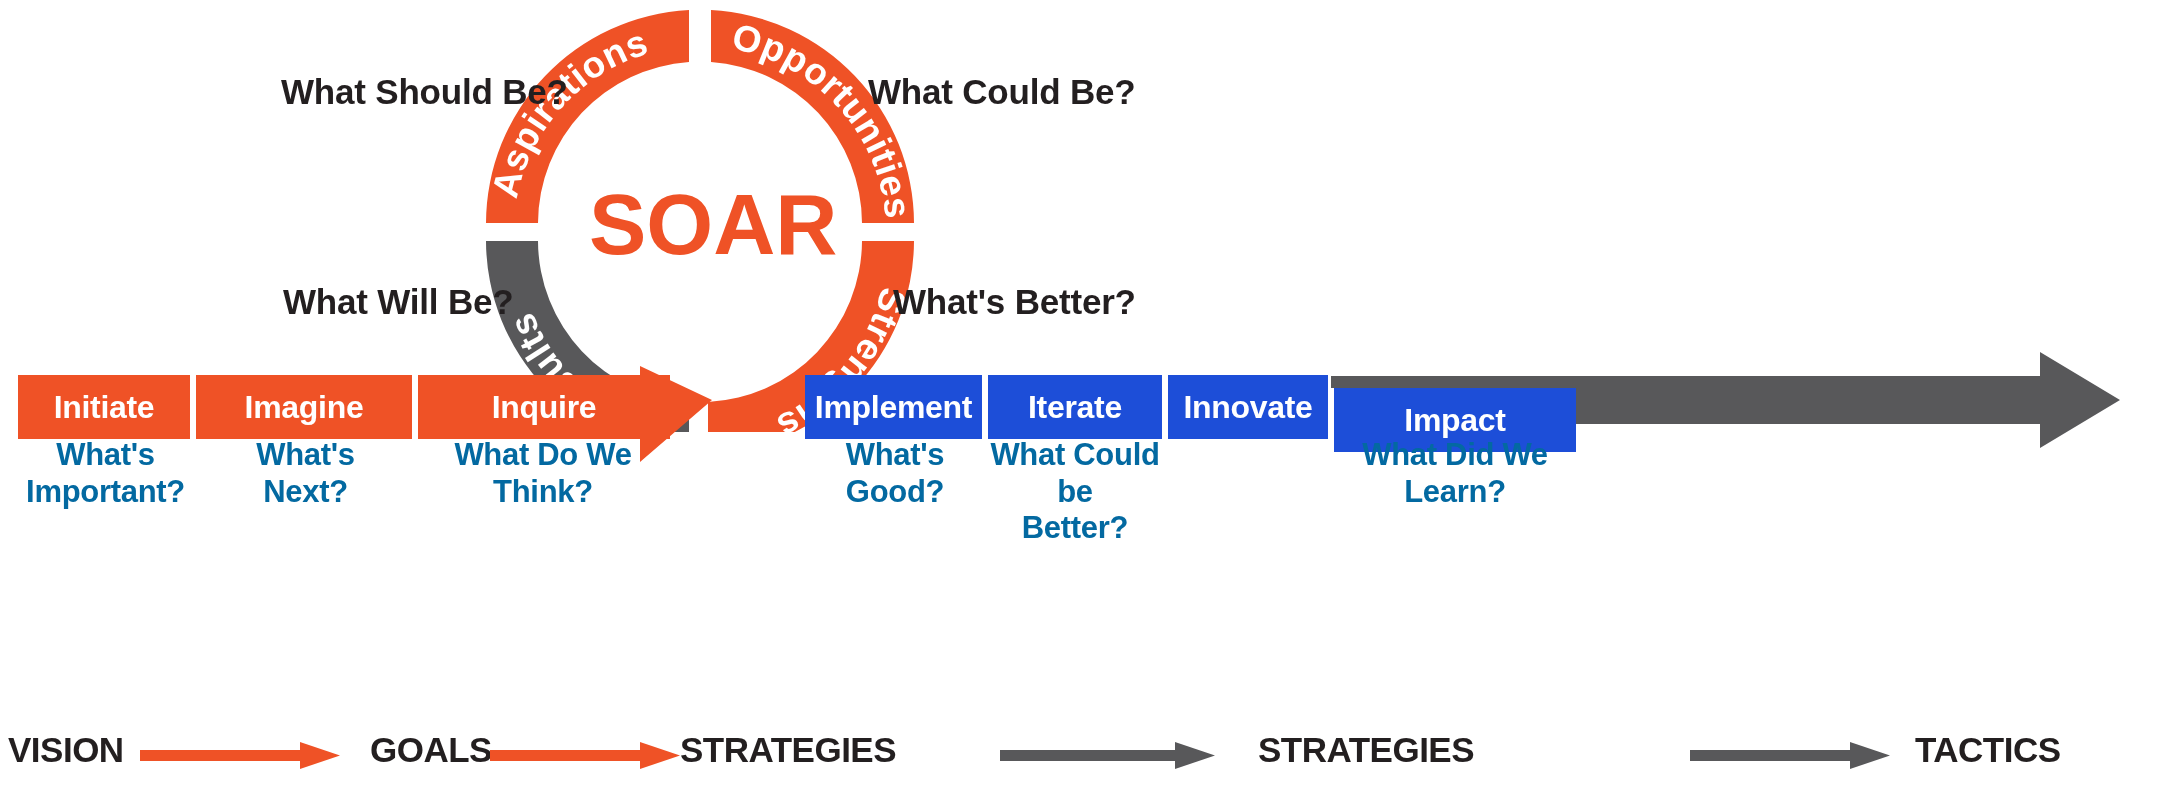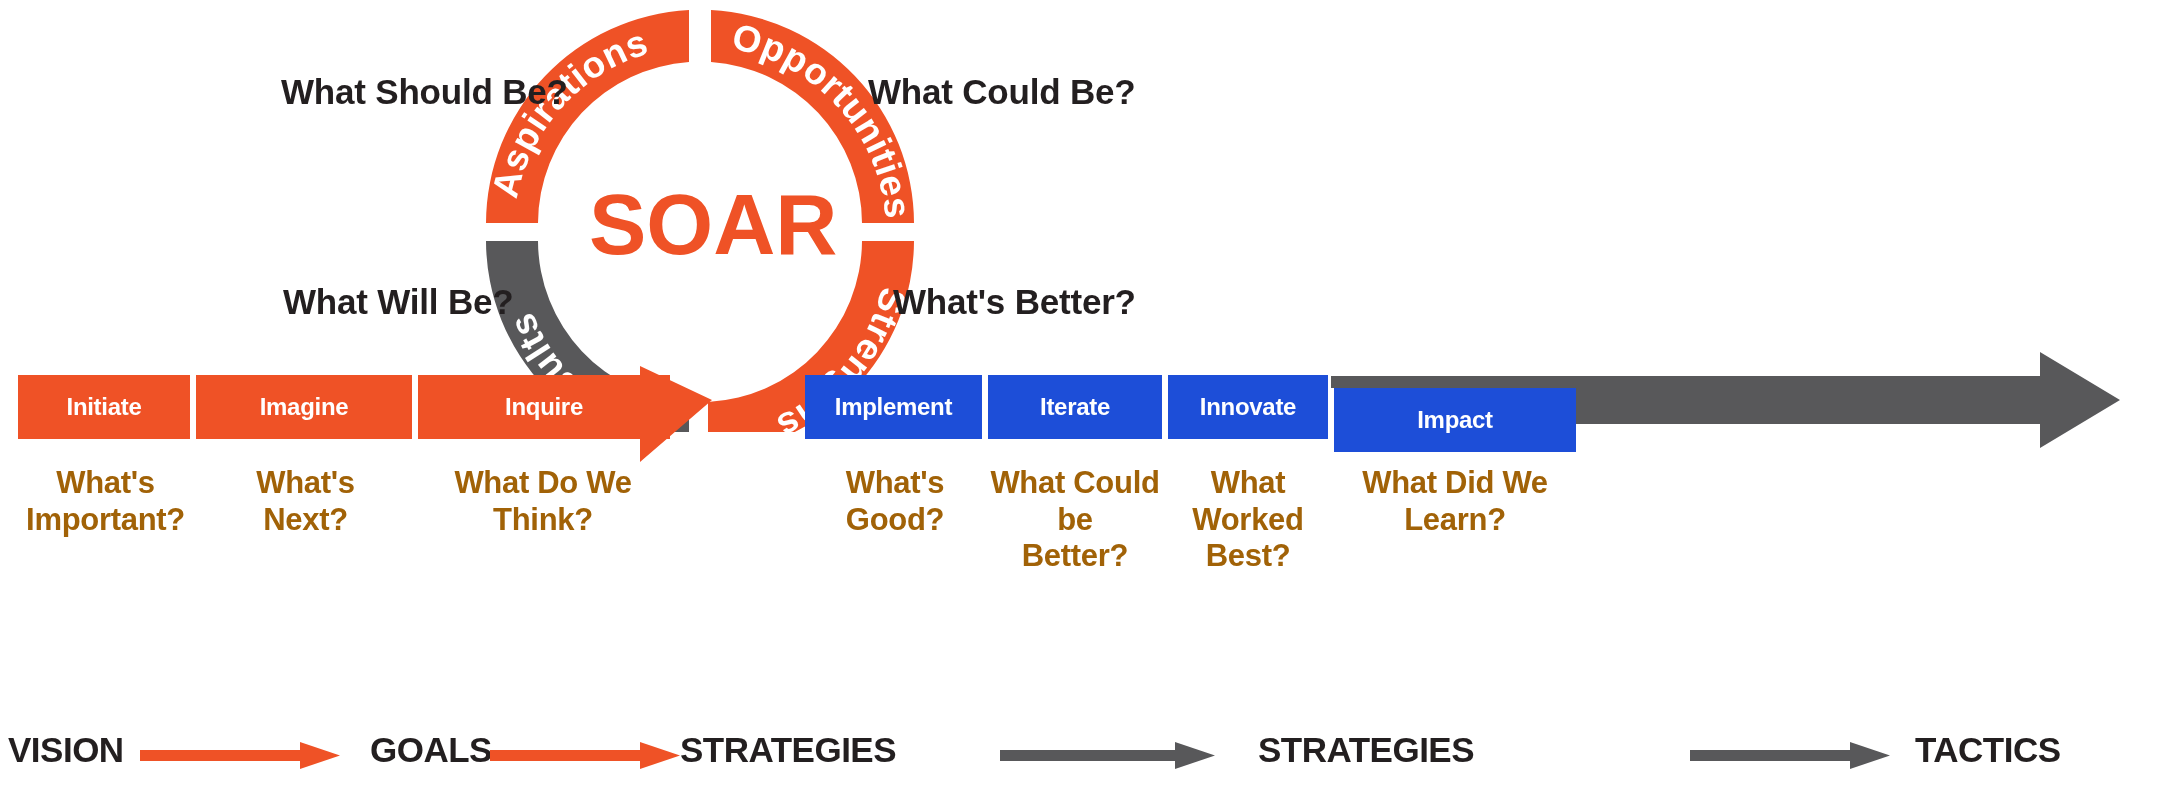--- a/index.html
+++ b/index.html
@@ -31,41 +31,40 @@
 
   
   .stage-box {
     position: absolute;
     height: 64px;
     display: flex;
     align-items: center;
     justify-content: center;
     color: #ffffff;
     font-weight: bold;
-    font-size: 24px;
+    font-size: 32px;
     letter-spacing: -0.3px;
     box-sizing: border-box;
     border-left: 3px solid #ffffff;
     border-right: 3px solid #ffffff;
   }
   .stage-box.orange { background: #ef5226; }
   .stage-box.gray   { background: #1d4ed8; }
   .stage-box.no-right { border-right: none; }
   .stage-box.no-left  { border-left: none; }
 
   
   .stage-question {
     position: absolute;
     text-align: center;
     font-weight: bold;
     font-size: 31px;
     line-height: 1.18;
-    color: #a16207;
+    color: #0369a1;
     letter-spacing: -0.3px;
-    margin-top: 28px;
   }
 
   
   .flow-word {
     position: absolute;
     font-weight: bold;
     font-size: 35px;
     color: #231f20;
     white-space: nowrap;
     letter-spacing: -0.5px;
@@ -185,25 +184,20 @@
     <div>Think?</div>
   </div>
   <div class="stage-question" style="left:800px; top:437px; width:190px;">
     <div>What's</div>
     <div>Good?</div>
   </div>
   <div class="stage-question" style="left:975px; top:437px; width:200px;">
     <div>What Could be</div>
     <div>Better?</div>
   </div>
-  <div class="stage-question" style="left:1168px; top:437px; width:160px;">
-    <div>What</div>
-    <div>Worked</div>
-    <div>Best?</div>
-  </div>
   <div class="stage-question" style="left:1330px; top:437px; width:250px;">
     <div>What Did We</div>
     <div>Learn?</div>
   </div>
 
   <div class="flow-word" style="left:8px; top:730px;">VISION</div>
   <div class="flow-word" style="left:370px; top:730px;">GOALS</div>
   <div class="flow-word" style="left:680px; top:730px;">STRATEGIES</div>
   <div class="flow-word" style="left:1258px; top:730px;">STRATEGIES</div>
   <div class="flow-word" style="left:1915px; top:730px;">TACTICS</div>

